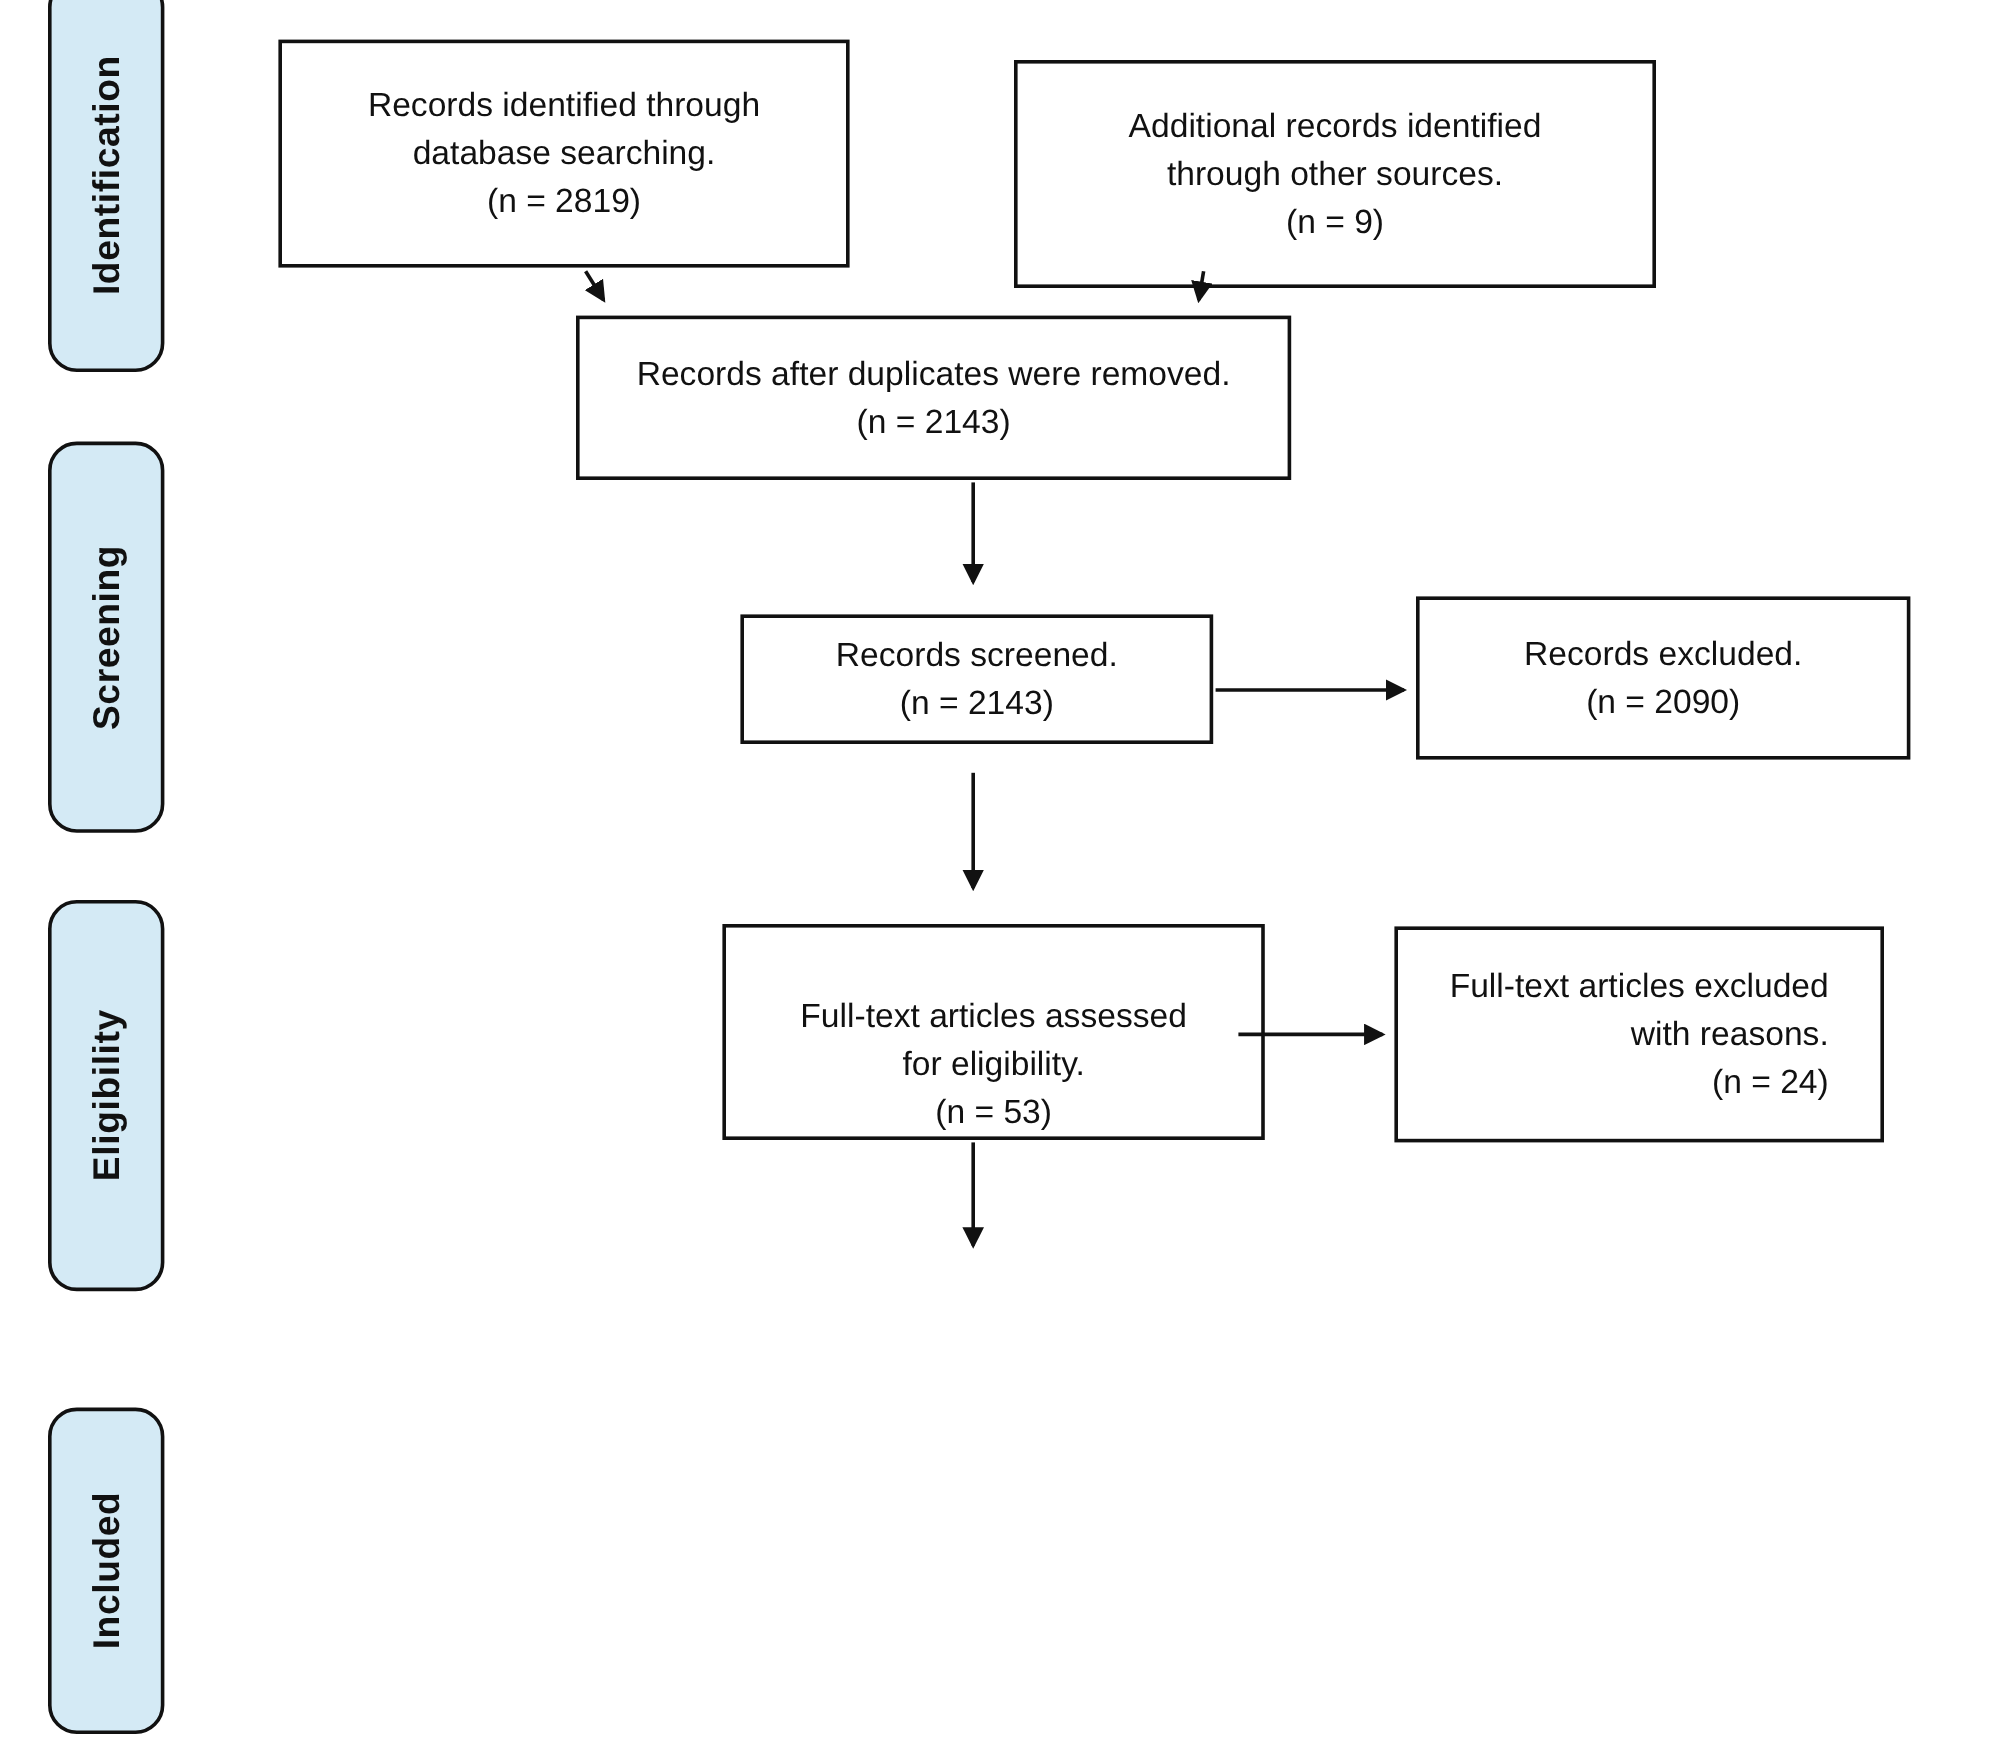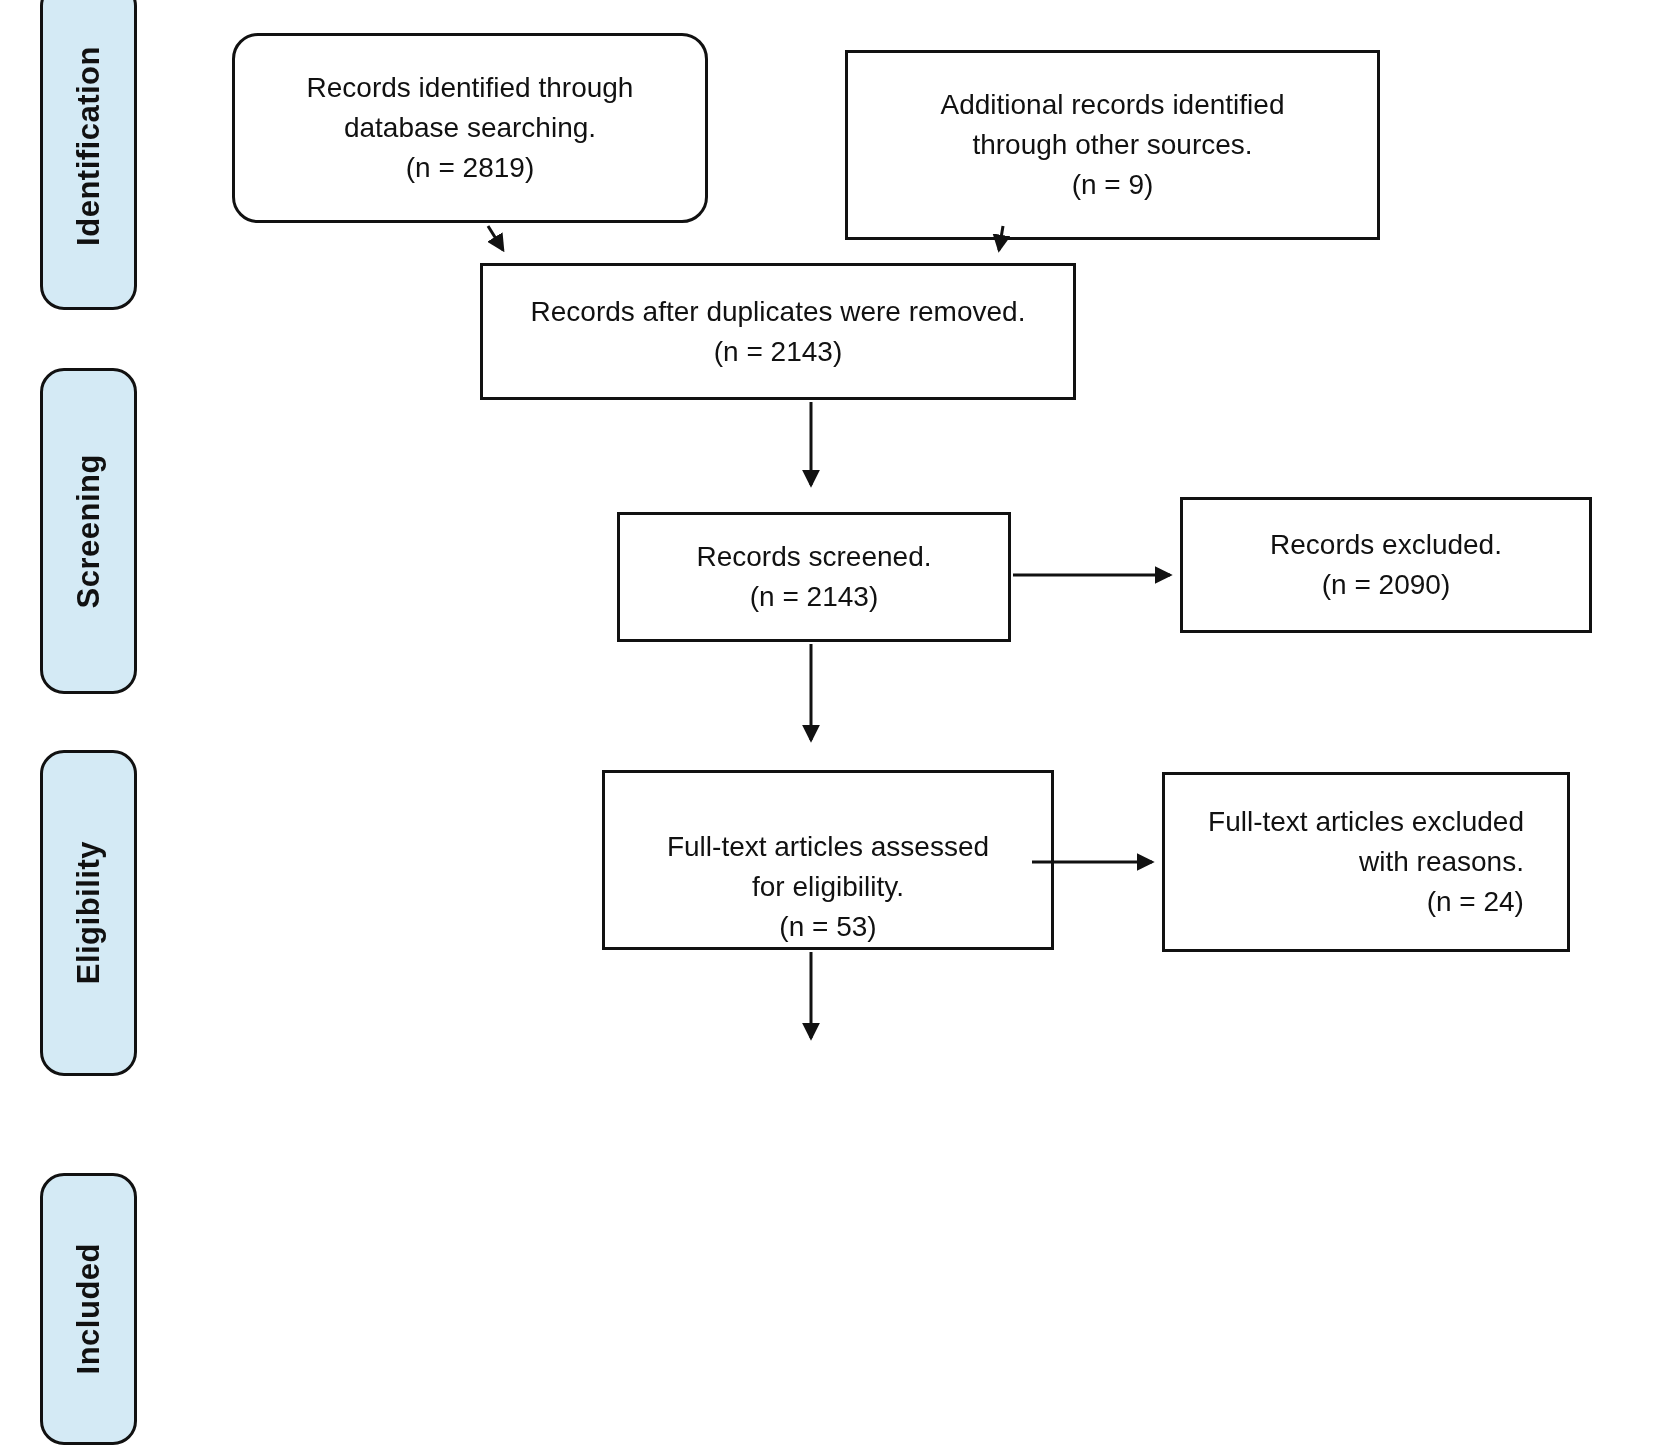--- a/index.html
+++ b/index.html
@@ -51,24 +51,24 @@
     display: flex;
     align-items: center;
     justify-content: center;
     text-align: center;
     font-size: 28px;
     line-height: 40px;
     color: #111;
   }
   .node .node-text { white-space: pre-line; }
 
-  #box-records-identified { left: 232px;  top: 33px;   width: 476px; height: 190px; border-radius: 26px; }
+  #box-records-identified { left: 232px;  top: 33px;   width: 476px; height: 190px; }
   #box-additional-records { left: 845px;  top: 50px;   width: 535px; height: 190px; justify-content: center; }
   #box-after-duplicates   { left: 480px;  top: 263px;  width: 596px; height: 137px; align-items: center; }
-  #box-records-screened   { left: 617px;  top: 512px;  width: 394px; height: 130px; }
+  #box-records-screened   { left: 617px;  top: 512px;  width: 394px; height: 108px; }
   #box-records-excluded   { left: 1180px; top: 497px;  width: 412px; height: 136px; }
   #box-fulltext-assessed  { left: 602px;  top: 770px;  width: 452px; height: 180px; align-items: flex-end; }
   #box-fulltext-excluded  { left: 1162px; top: 772px;  width: 408px; height: 180px; text-align: right; }
   #box-studies-included   { left: 603px;  top: 1107px; width: 427px; height: 183px; }
 
   .arrows {
     position: absolute;
     left: 0; top: 0;
     pointer-events: none;
   }

